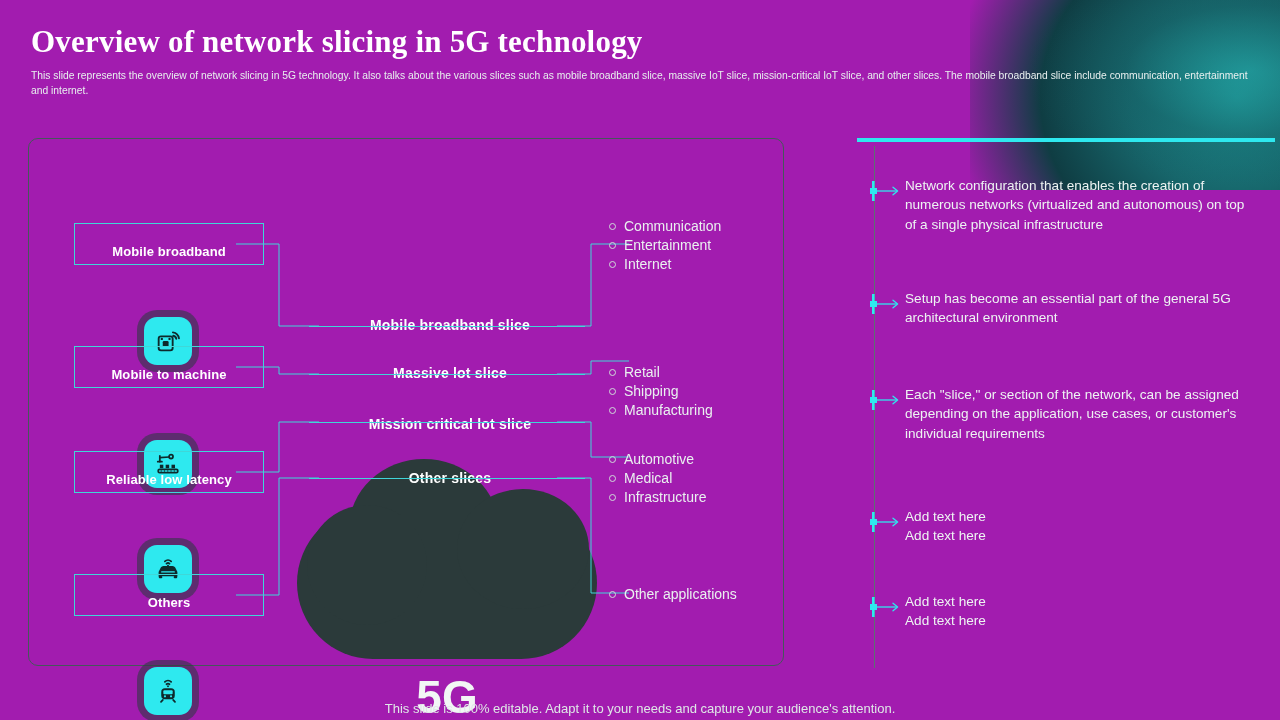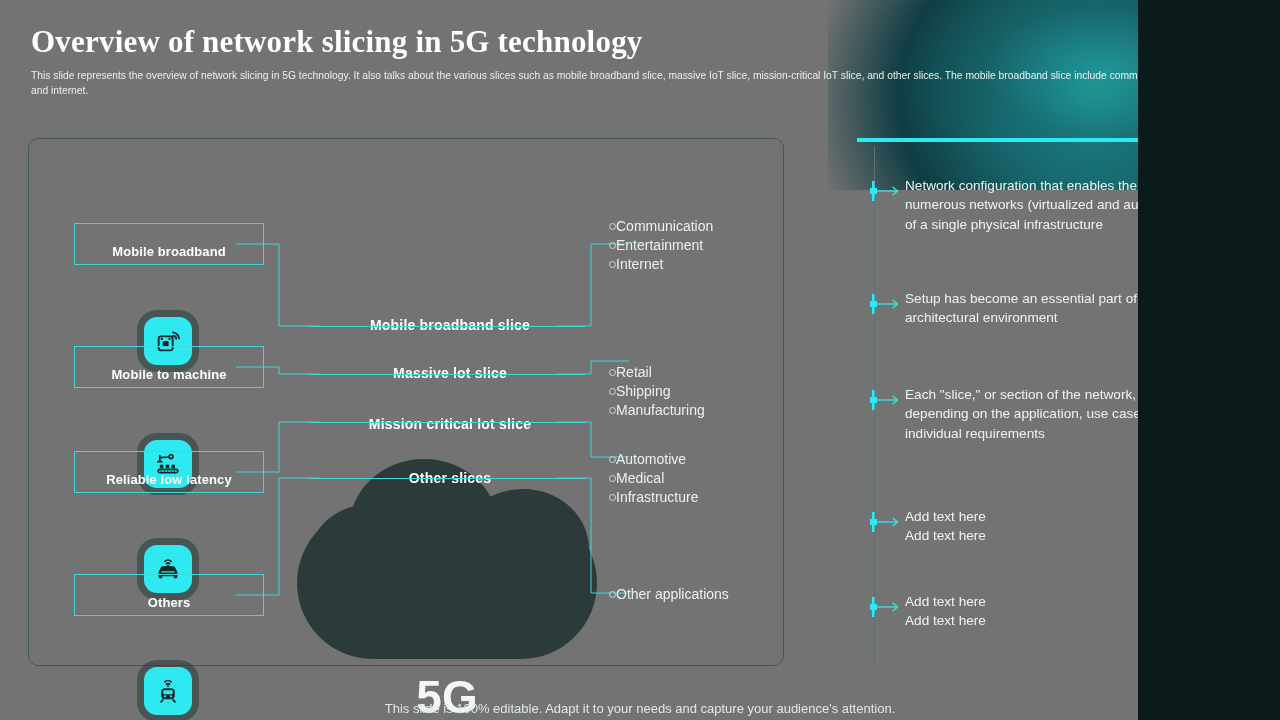--- a/index.html
+++ b/index.html
@@ -4,22 +4,22 @@
 <style>
   * { box-sizing: border-box; margin: 0; padding: 0; }
   html, body {
     width: 1280px; height: 720px;
     background: #0b1a1a;
     font-family: "Liberation Sans", sans-serif;
     overflow: hidden;
   }
   #slide {
     position: relative;
-    width: 1138px; height: 720px;
-    background: #737373;
+    width: 1280px; height: 720px;
+    background: #a21caf;
     overflow: hidden;
   }
   
   .corner-glow {
     position: absolute;
     top: -140px; right: -120px;
     width: 430px; height: 330px;
     background: radial-gradient(ellipse at 62% 72%, #1d8f90 0%, #17676c 28%, #0f3d43 52%, rgba(12,28,28,0) 76%);
     pointer-events: none;
   }
@@ -102,21 +102,21 @@
   }
   .fiveg {
     font-size: 46px; font-weight: 700; color: #f2f6f5; line-height: 52px;
   }
 
   
   .connectors { position: absolute; left: 0; top: 0; width: 756px; height: 528px; pointer-events: none; }
 
   
   .out-group { position: absolute; }
-  .out-item { display: flex; align-items: flex-start; line-height: 19px; }
+  .out-item { display: flex; align-items: flex-start; gap: 8px; line-height: 19px; }
   .out-bullet {
     width: 7px; height: 7px; margin-top: 6px; flex: 0 0 7px;
     border: 1px solid #cfdbda; border-radius: 50%;
   }
   .out-text { color: #eaf1f0; font-size: 14px; }
 
   
   .rail-top {
     position: absolute; left: 857px; top: 138px;
     width: 418px; height: 4px; background: #2ee9ef;

